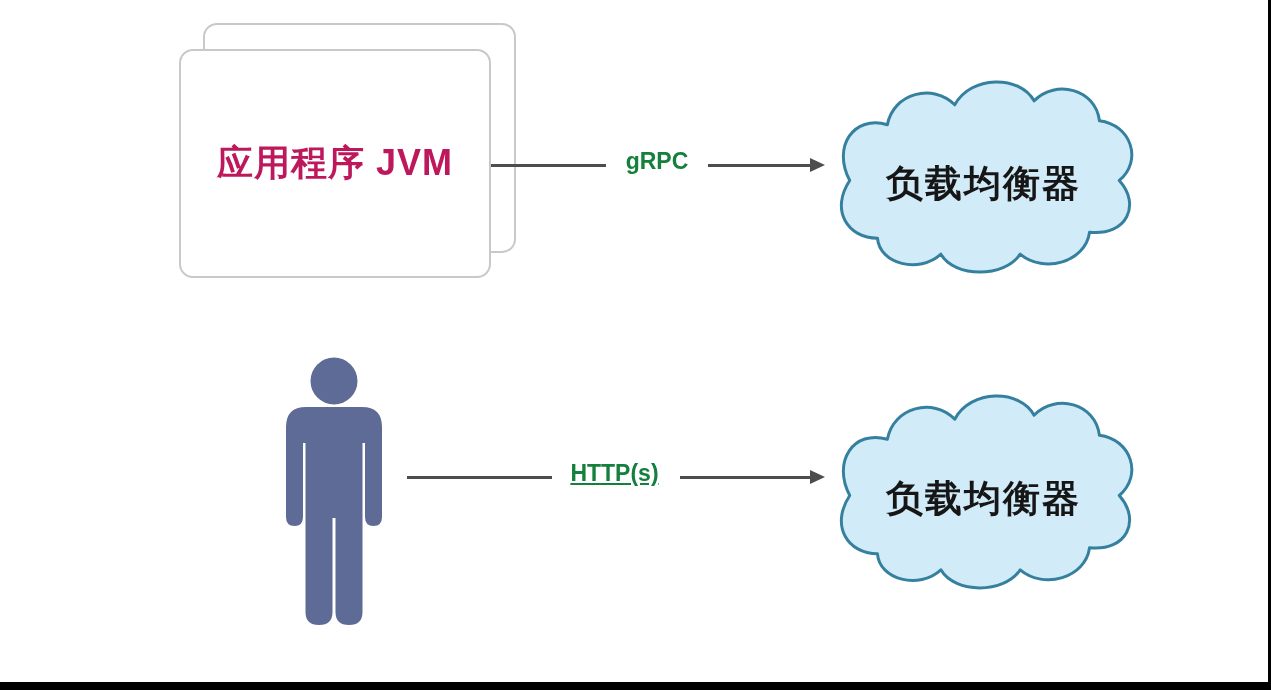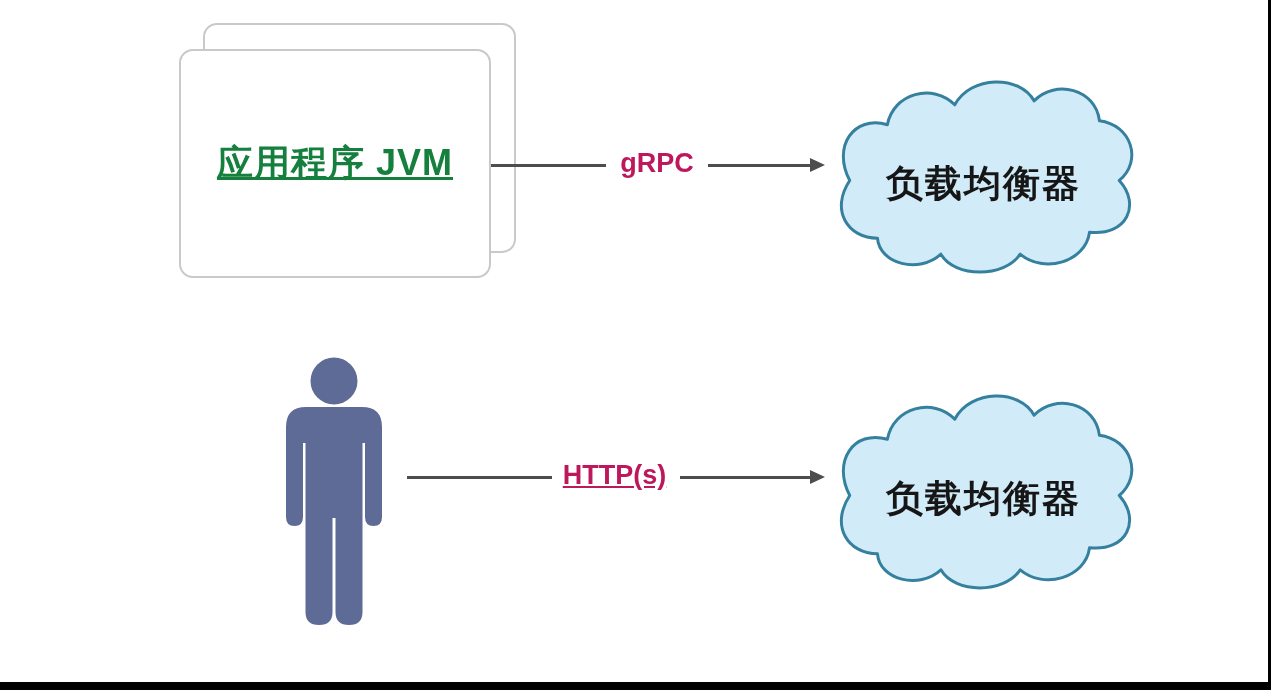--- a/index.html
+++ b/index.html
@@ -21,34 +21,33 @@
     border:2px solid #c9c9c9;
     border-radius:14px;
     box-sizing:border-box;
   }
   .box.back{left:203px;top:23px;width:313px;height:230px;}
   .box.front{
     left:179px;top:49px;width:312px;height:229px;
     display:flex;align-items:center;justify-content:center;
   }
   .box-label{
-    font-size:36px;font-weight:700;color:#15803d;
+    font-size:36px;font-weight:700;color:#be185d;
     letter-spacing:1px;white-space:nowrap;
     font-family:"Liberation Sans","DejaVu Sans",sans-serif;
-    text-decoration:underline;
   }
 
   
   .line{position:absolute;height:3px;background:#4d4d4d;}
   .line.l1t{left:491px;top:164px;width:115px;}
   .line.l2t{left:708px;top:164px;width:103px;}
   .line.l1b{left:407px;top:476px;width:145px;}
   .line.l2b{left:680px;top:476px;width:131px;}
   .proto{
-    position:absolute;color:#be185d;font-size:27px;font-weight:600;
+    position:absolute;color:#15803d;font-size:23px;font-weight:600;
     text-align:center;white-space:nowrap;
   }
   .proto.p1{left:600px;top:148px;width:114px;}
   .proto.p2{left:549px;top:460px;width:131px;text-decoration:underline;}
   .arrowhead{
     position:absolute;width:0;height:0;
     border-top:7px solid transparent;
     border-bottom:7px solid transparent;
     border-left:15px solid #4d4d4d;
   }

